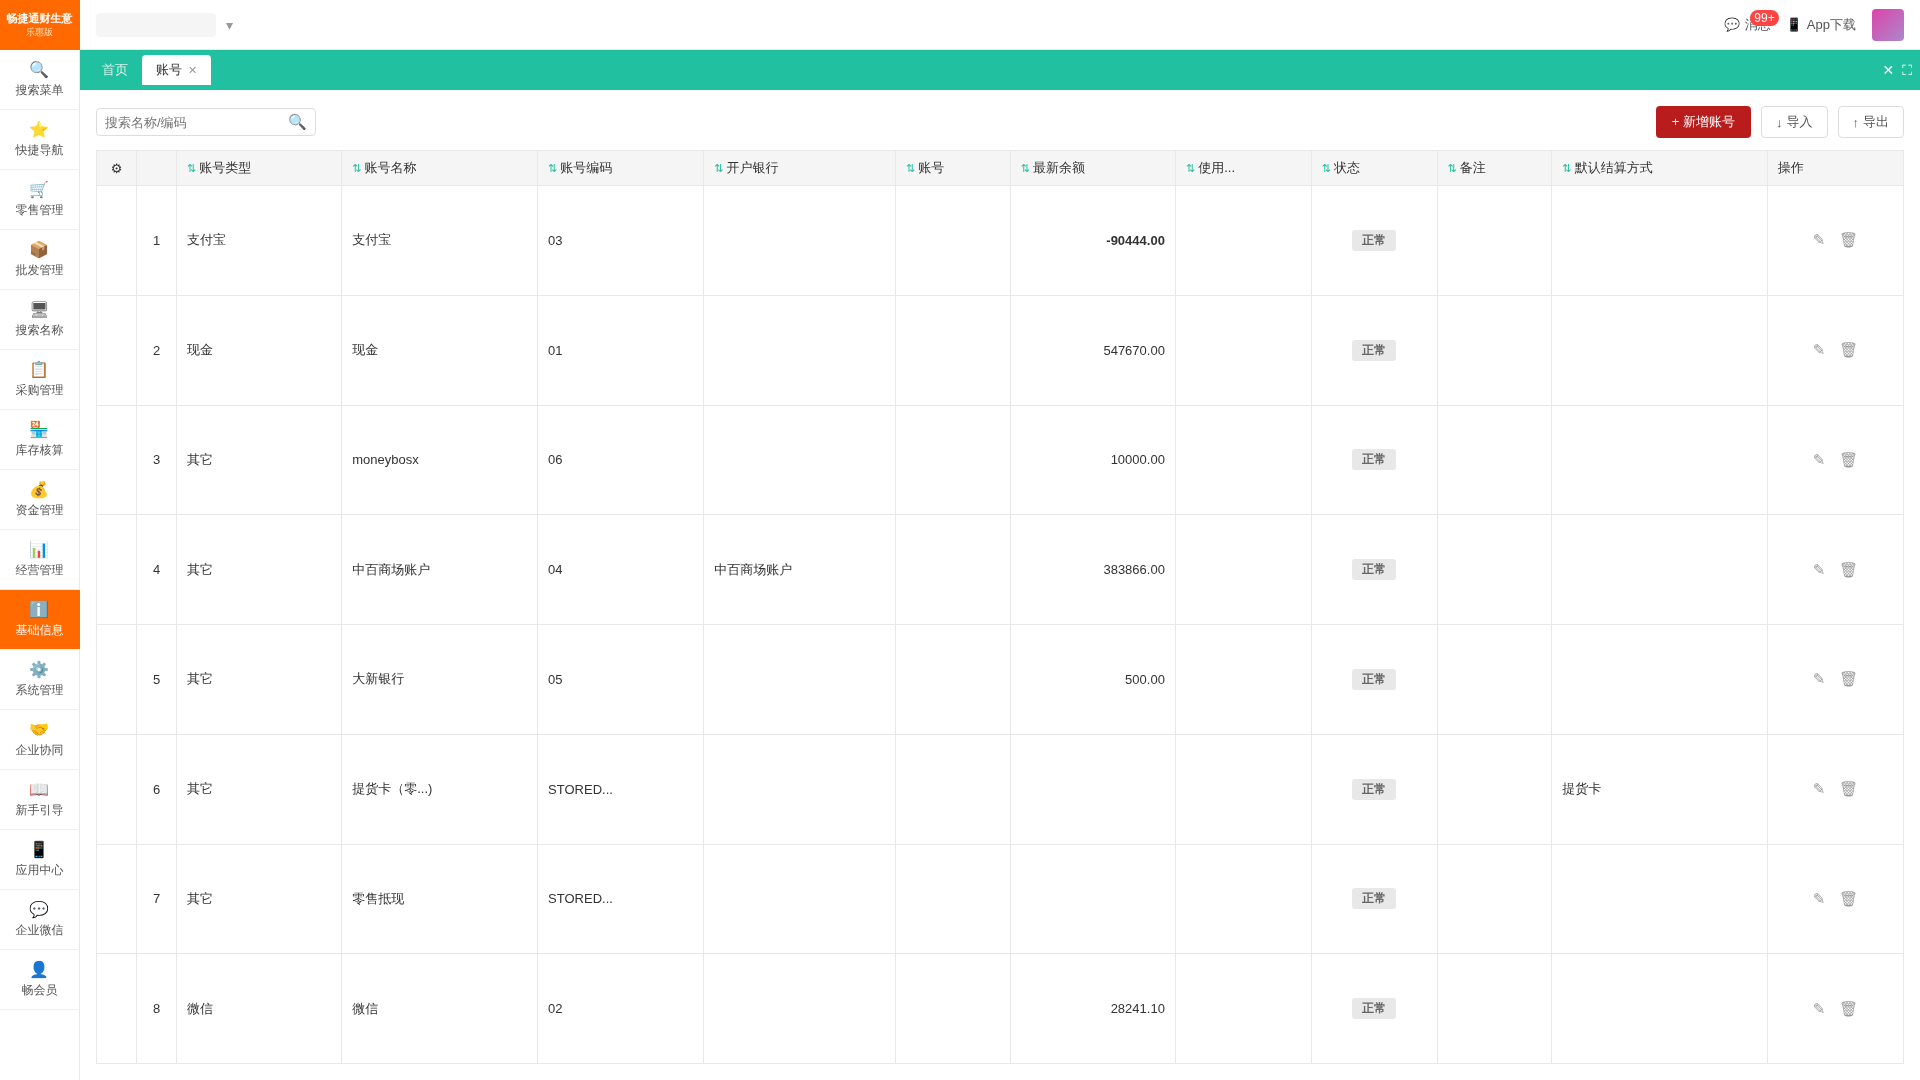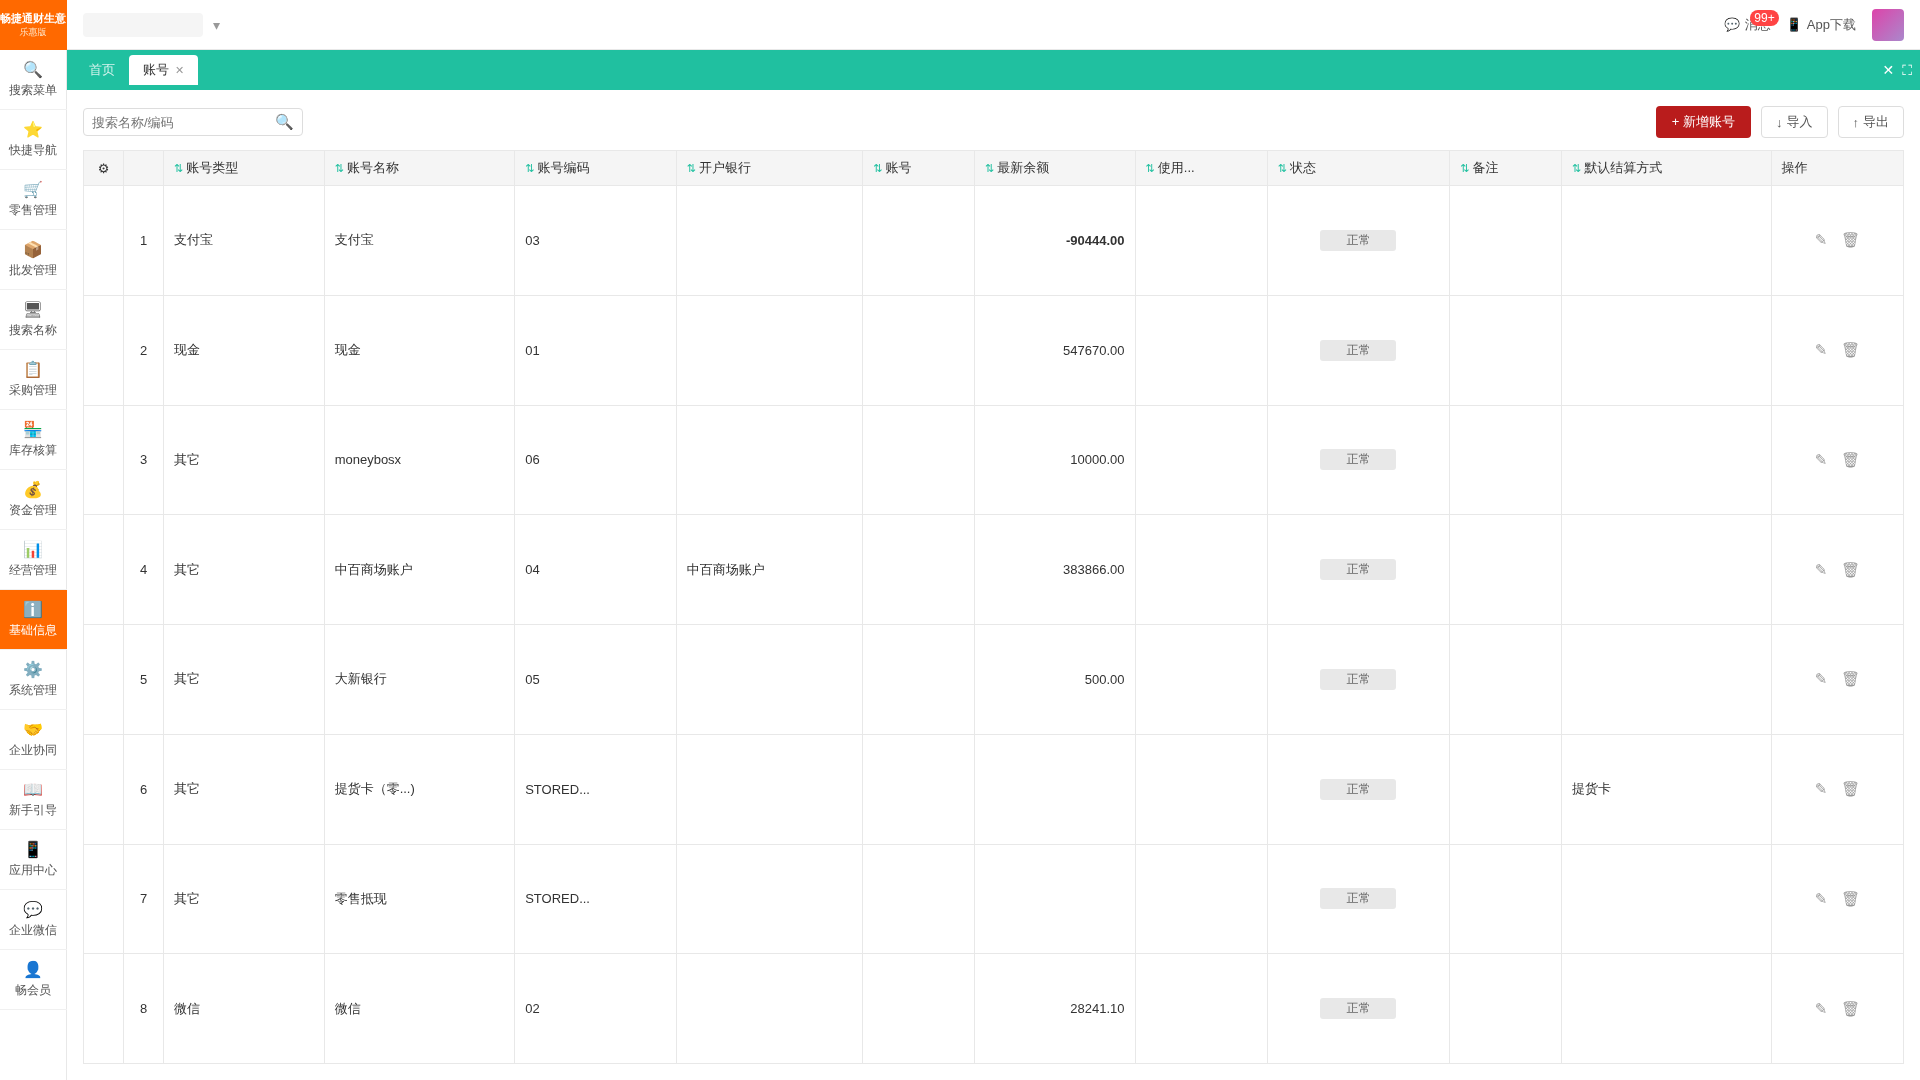--- a/index.html
+++ b/index.html
@@ -1,20 +1,20 @@
 <!DOCTYPE html>
 <html><head>
   <meta charset="utf-8">
   <style>
     * { box-sizing: border-box; margin: 0; padding: 0; }
     body { font-family: "Microsoft YaHei", "PingFang SC", sans-serif; font-size: 13px; background: #f5f5f5; display: flex; height: 1080px; width: 1920px; overflow: hidden; }
 
     
     .sidebar {
-      width: 67px;
+      width: 80px;
       background: #fff;
       display: flex;
       flex-direction: column;
       align-items: center;
       border-right: 1px solid #e8e8e8;
       flex-shrink: 0;
     }
     .sidebar-logo {
       width: 80px;
       height: 50px;
@@ -236,25 +236,26 @@
       border: 1px solid #e8e8e8;
       padding: 8px 10px;
       color: #333;
       font-size: 13px;
     }
     .data-table td.center, .data-table th.center {
       text-align: center;
     }
     .status-badge {
       display: inline-block;
-      padding: 2px 26px;
+      padding: 2px 10px;
       border-radius: 3px;
       background: #e8e8e8;
       color: #666;
       font-size: 12px;
+      font-weight: bold;
     }
     .sort-icon { color: #20c0a0; font-size: 11px; }
 
     .gear-icon-cell {
       width: 36px;
       text-align: center;
     }
     .action-icon {
       cursor: pointer;
       color: #999;

